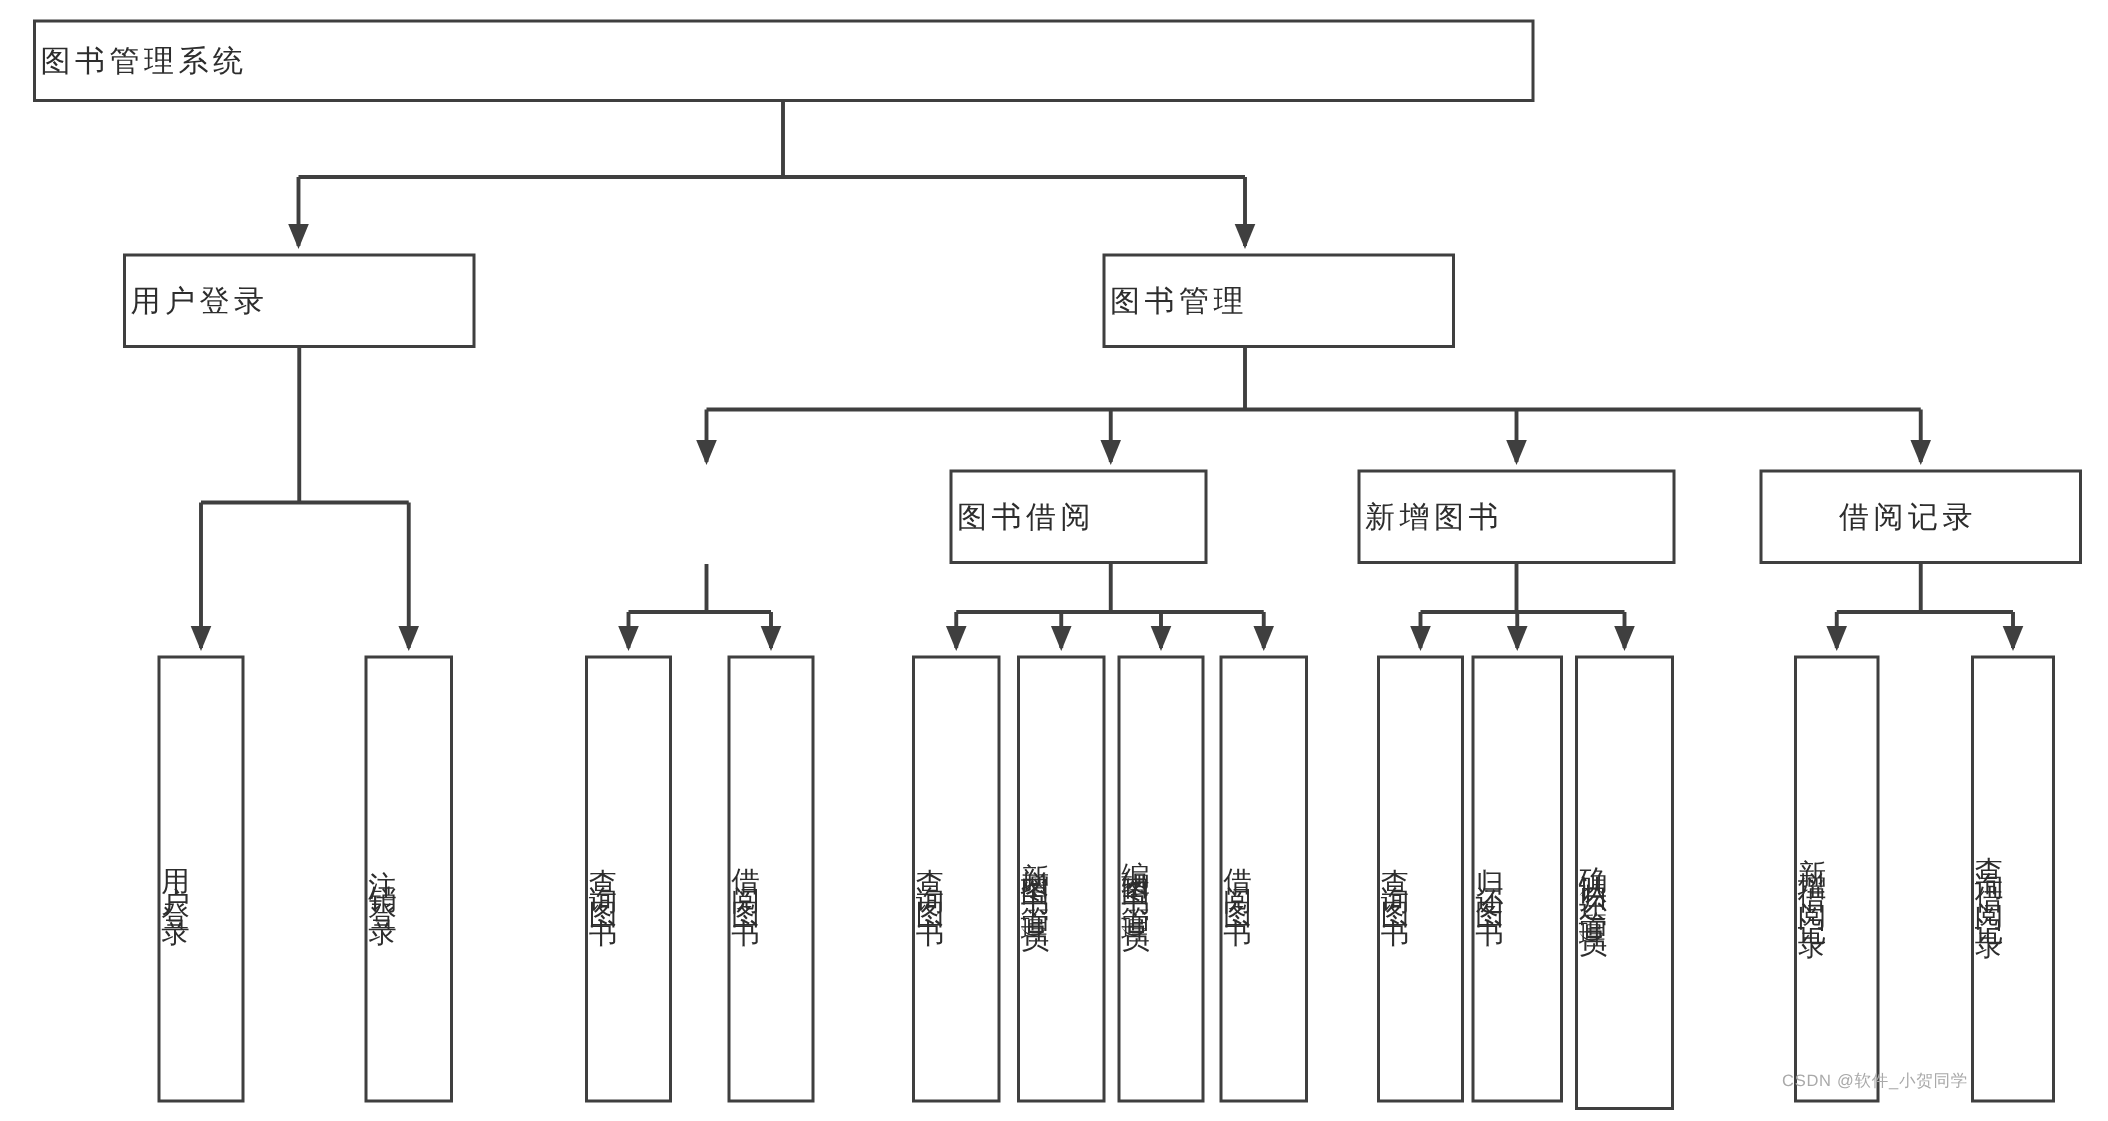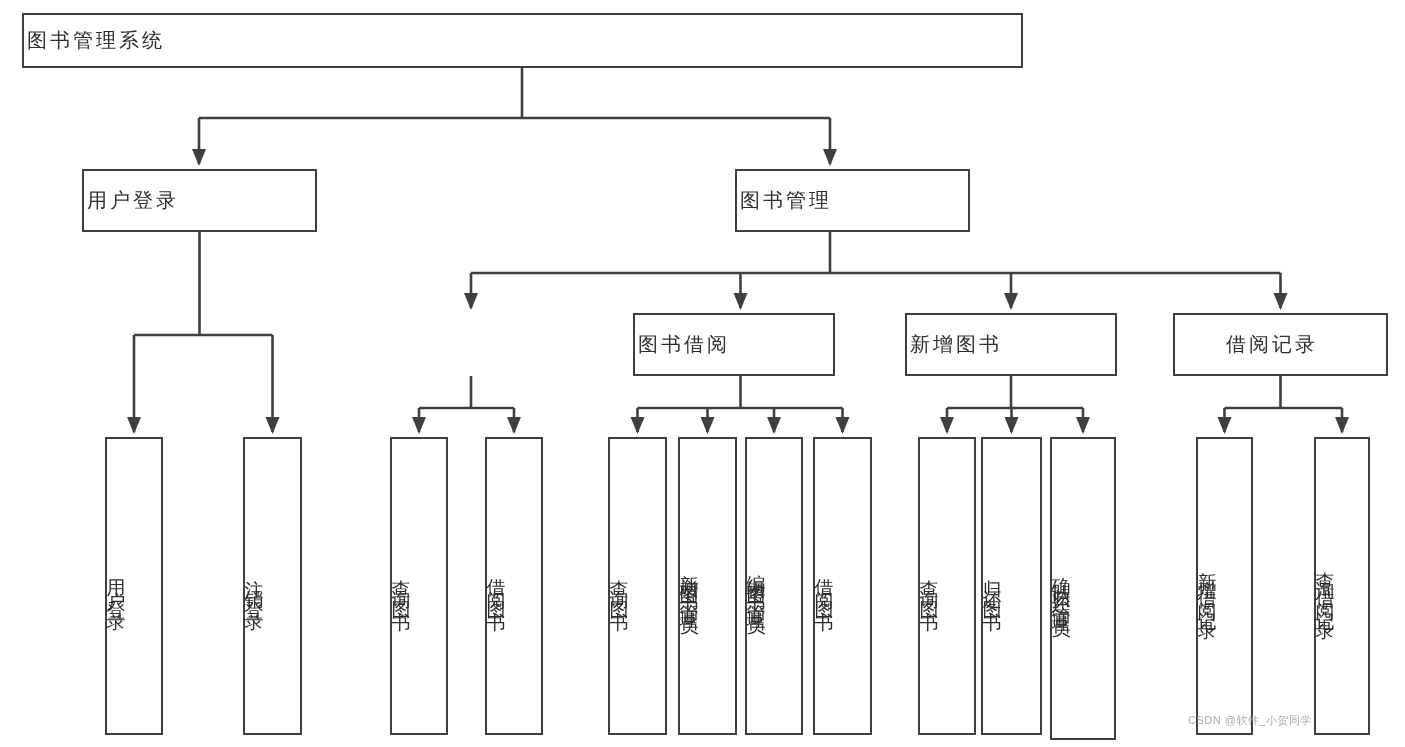--- a/index.html
+++ b/index.html
@@ -124,21 +124,21 @@
     <span>图书管理系统</span>
   </div>
 
   <div class="node h" style="left:82px; top:169px; width:235px; height:63px;">
     <span>用户登录</span>
   </div>
   <div class="node h" style="left:712px; top:169px; width:235px; height:63px;margin-left:23px;">
     <span>图书管理</span>
   </div>
 
-  <div class="node h" style="left:633px; top:313px; width:202px; height:63px;">
+  <div class="node h" style="left:633px; top:313px; width:172px; height:63px;">
     <span>图书借阅</span>
   </div>
   <div class="node h" style="left:905px; top:313px; width:212px; height:63px;">
     <span>新增图书</span>
   </div>
   <div class="node h" style="left:1173px; top:313px; width:215px; height:63px;padding-left:48px;">
     <span>借阅记录</span>
   </div>
 
   <div class="node v vt-4" style="left:105px; top:437px; width:58px; height:298px;">

